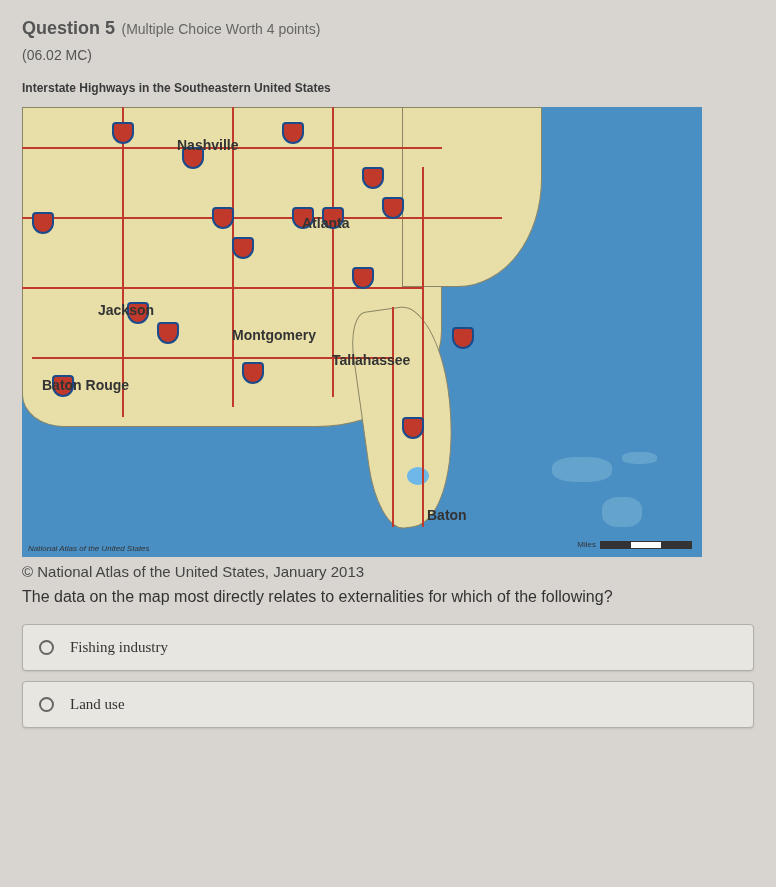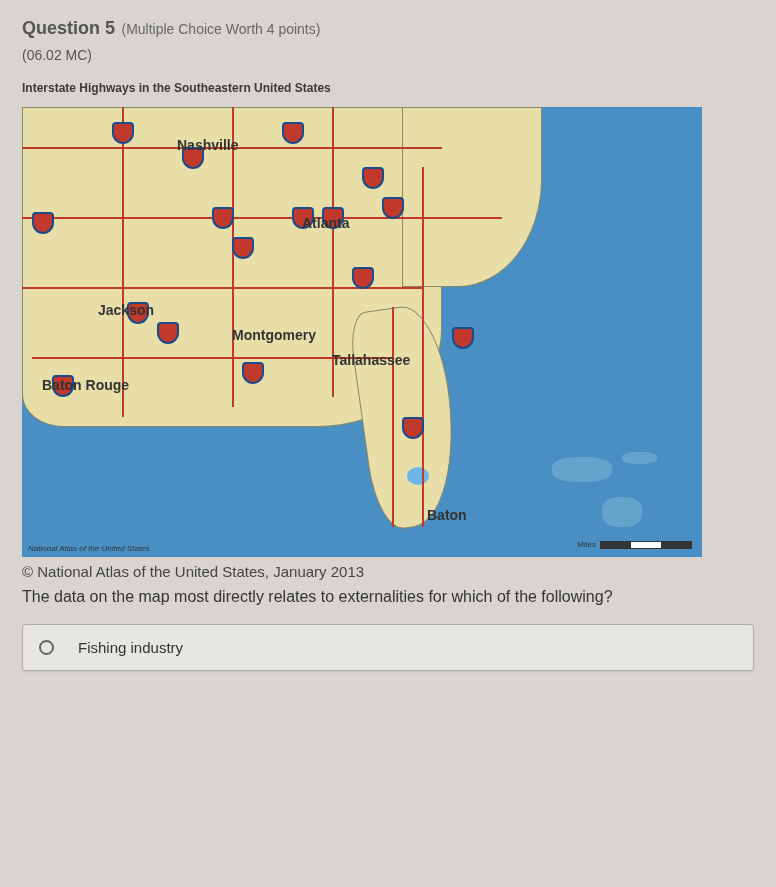--- a/index.html
+++ b/index.html
@@ -160,23 +160,24 @@
       flex-direction: column;
       gap: 10px;
     }
     .choice {
       background: #e8e6e1;
       border: 1px solid #b0aea8;
       border-radius: 4px;
       padding: 14px 16px;
       display: flex;
       align-items: center;
-      gap: 24px;
+      gap: 16px;
       cursor: pointer;
       box-shadow: 0 1px 2px rgba(0,0,0,0.1);
+      font-family: Liberation Serif, serif;
     }
     .radio-circle {
       width: 15px;
       height: 15px;
       border: 2px solid #666;
       border-radius: 50%;
       flex-shrink: 0;
     }
     .choice-label {
       font-size: 15px;
@@ -260,13 +261,17 @@
 
 <div class="caption">© National Atlas of the United States, January 2013</div>
 
 <div class="question-text">The data on the map most directly relates to externalities for which of the following?</div>
 
 <div class="choices">
   <div class="choice">
     <span class="radio-circle"></span>
     <span class="choice-label">Fishing industry</span>
   </div>
+  <div class="choice">
+    <span class="radio-circle"></span>
+    <span class="choice-label">Land use</span>
+  </div>
 </div>
 
 </body></html>

